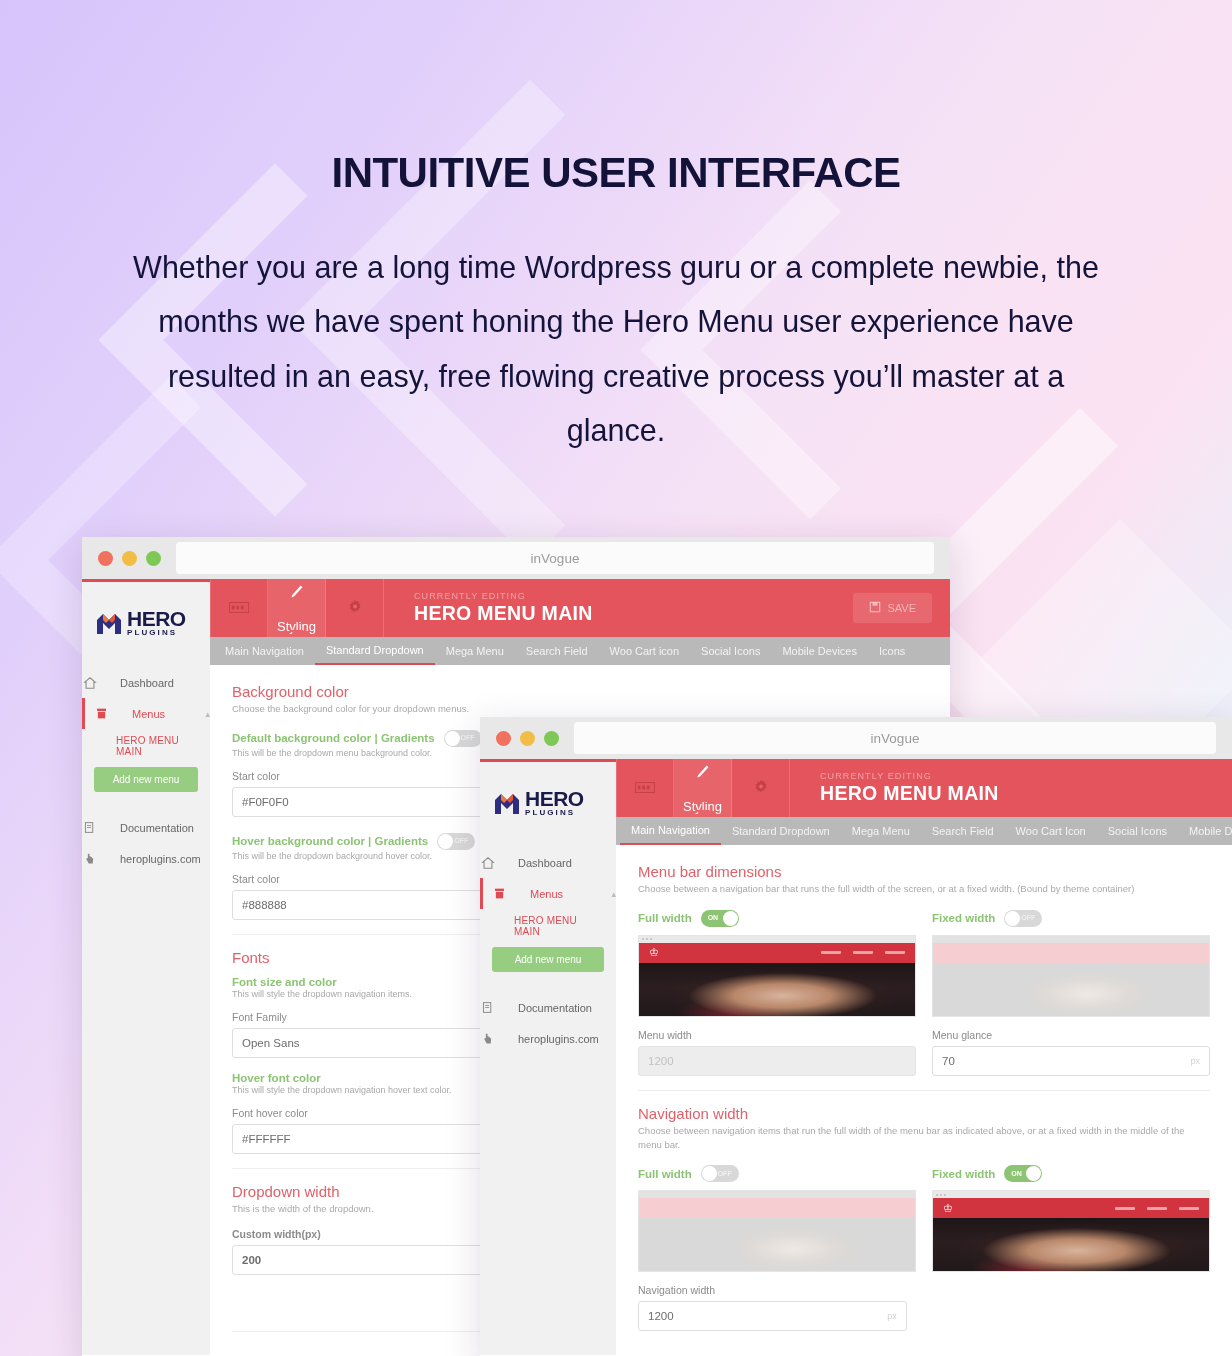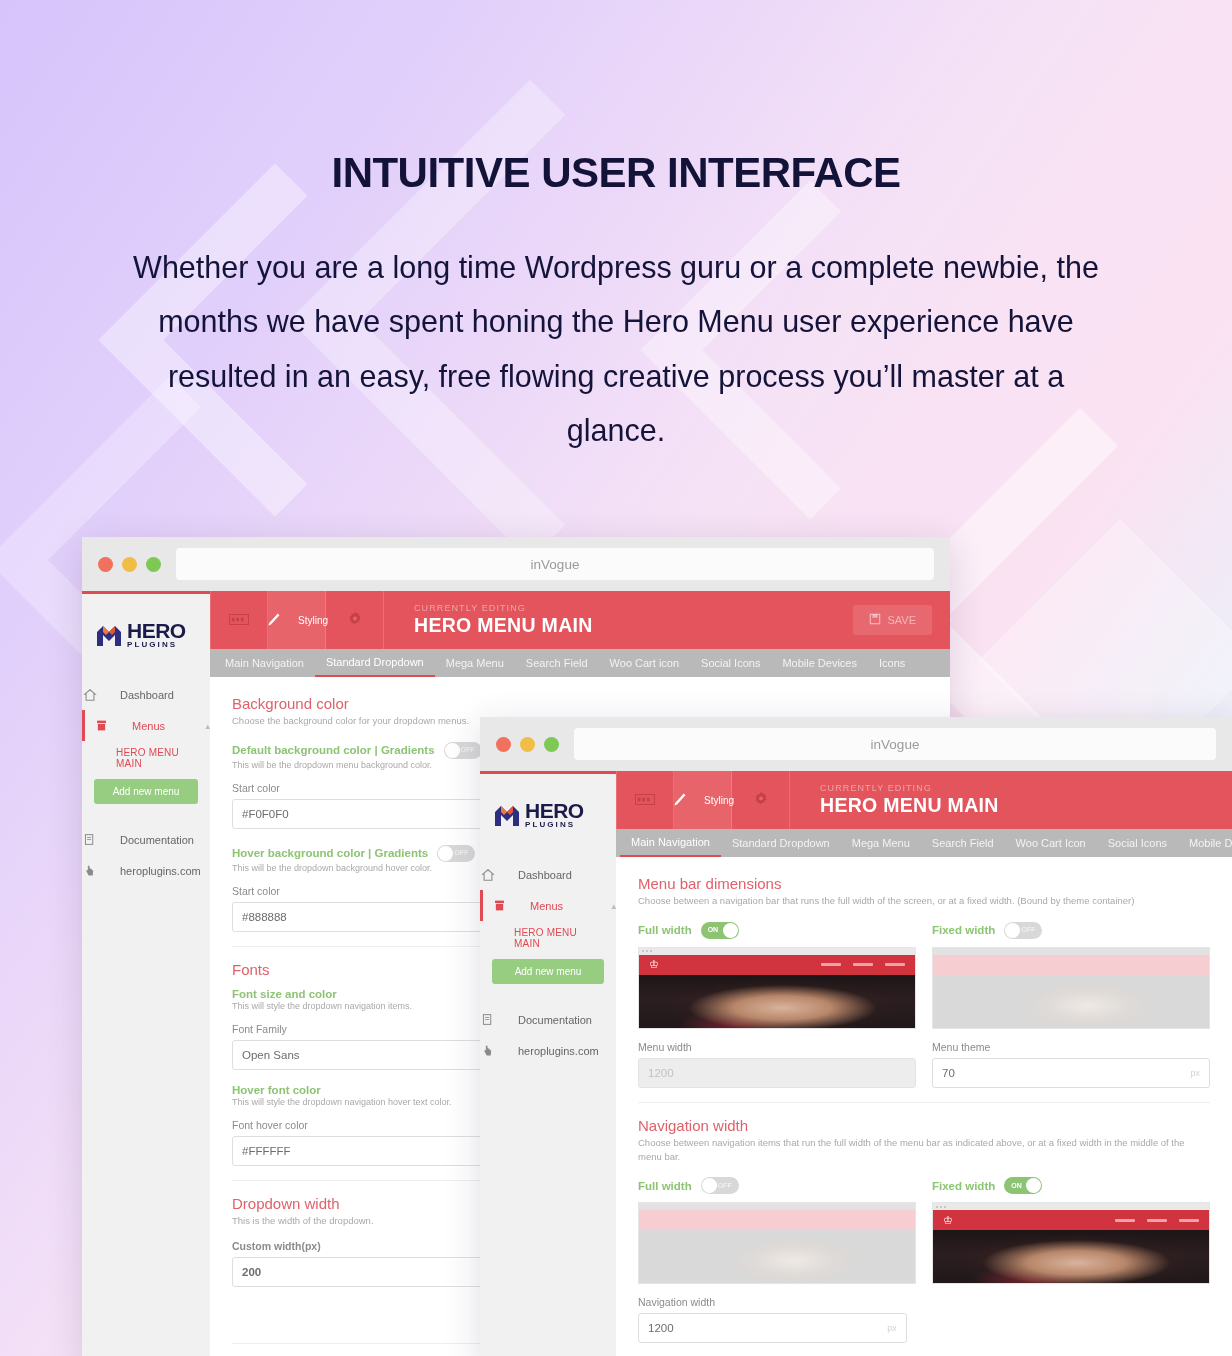--- a/index.html
+++ b/index.html
@@ -54,21 +54,21 @@
   .win {
     position: absolute;
     background: #ffffff;
     box-shadow: 0 8px 34px rgba(60,40,90,0.16);
     overflow: hidden;
   }
   .win-back { left: 82px; top: 537px; width: 868px; height: 830px; }
   .win-front { left: 480px; top: 717px; width: 752px; height: 650px; }
 
   .titlebar {
-    height: 54px;
+    height: 42px;
     background: #e8e8e8;
     display: flex;
     align-items: center;
     padding: 0 16px;
   }
   .dots { display: flex; gap: 9px; margin-right: 15px; }
   .dot { width: 15px; height: 15px; border-radius: 50%; }
   .dot.r { background: #f0715d; }
   .dot.y { background: #f2bd47; }
   .dot.g { background: #7ec955; }
@@ -129,26 +129,26 @@
   .topbar {
     height: 58px;
     background: #e4545c;
     display: flex;
     align-items: stretch;
     position: relative;
     flex: none;
   }
   .tb-btn {
     width: 58px;
-    display: flex; flex-direction: row;
+    display: flex; flex-direction: column;
     align-items: center; justify-content: center;
     gap: 16px;
     border-right: 1px solid rgba(255,255,255,0.16);
     color: #fff;
-    font-size: 10px;
+    font-size: 13px;
   }
   .tb-btn:first-child { border-left: 1px solid rgba(255,255,255,0.16); }
   .tb-btn.sel { background: #e8646b; position: relative; }
   .tb-btn.sel::after {
     content:""; position:absolute; bottom:-7px; left:50%; margin-left:-7px;
     border:7px solid transparent; border-top-color:#e8646b;
   }
   .tb-title { flex: 1; display: flex; flex-direction: column; justify-content: center; padding-left: 30px; }
   .tb-edit { font-size: 9px; color: rgba(255,255,255,0.45); letter-spacing: 1.1px; }
   .tb-name { font-size: 19.5px; color: #fff; font-weight: bold; letter-spacing: .3px; margin-top: 1px; }
@@ -652,21 +652,21 @@
         </div>
 
         <div class="row" style="margin-top:12px;">
           <div>
             <div class="fld-label">Menu width</div>
             <div class="fld disabled">
               <span>1200</span>
             </div>
           </div>
           <div>
-            <div class="fld-label">Menu theme</div>
+            <div class="fld-label">Menu glance</div>
             <div class="fld">
               <span>70</span>
               <span class="unit">px</span>
             </div>
           </div>
         </div>
 
         <div class="divider"></div>
 
         <div class="sec-title">Navigation width</div>

